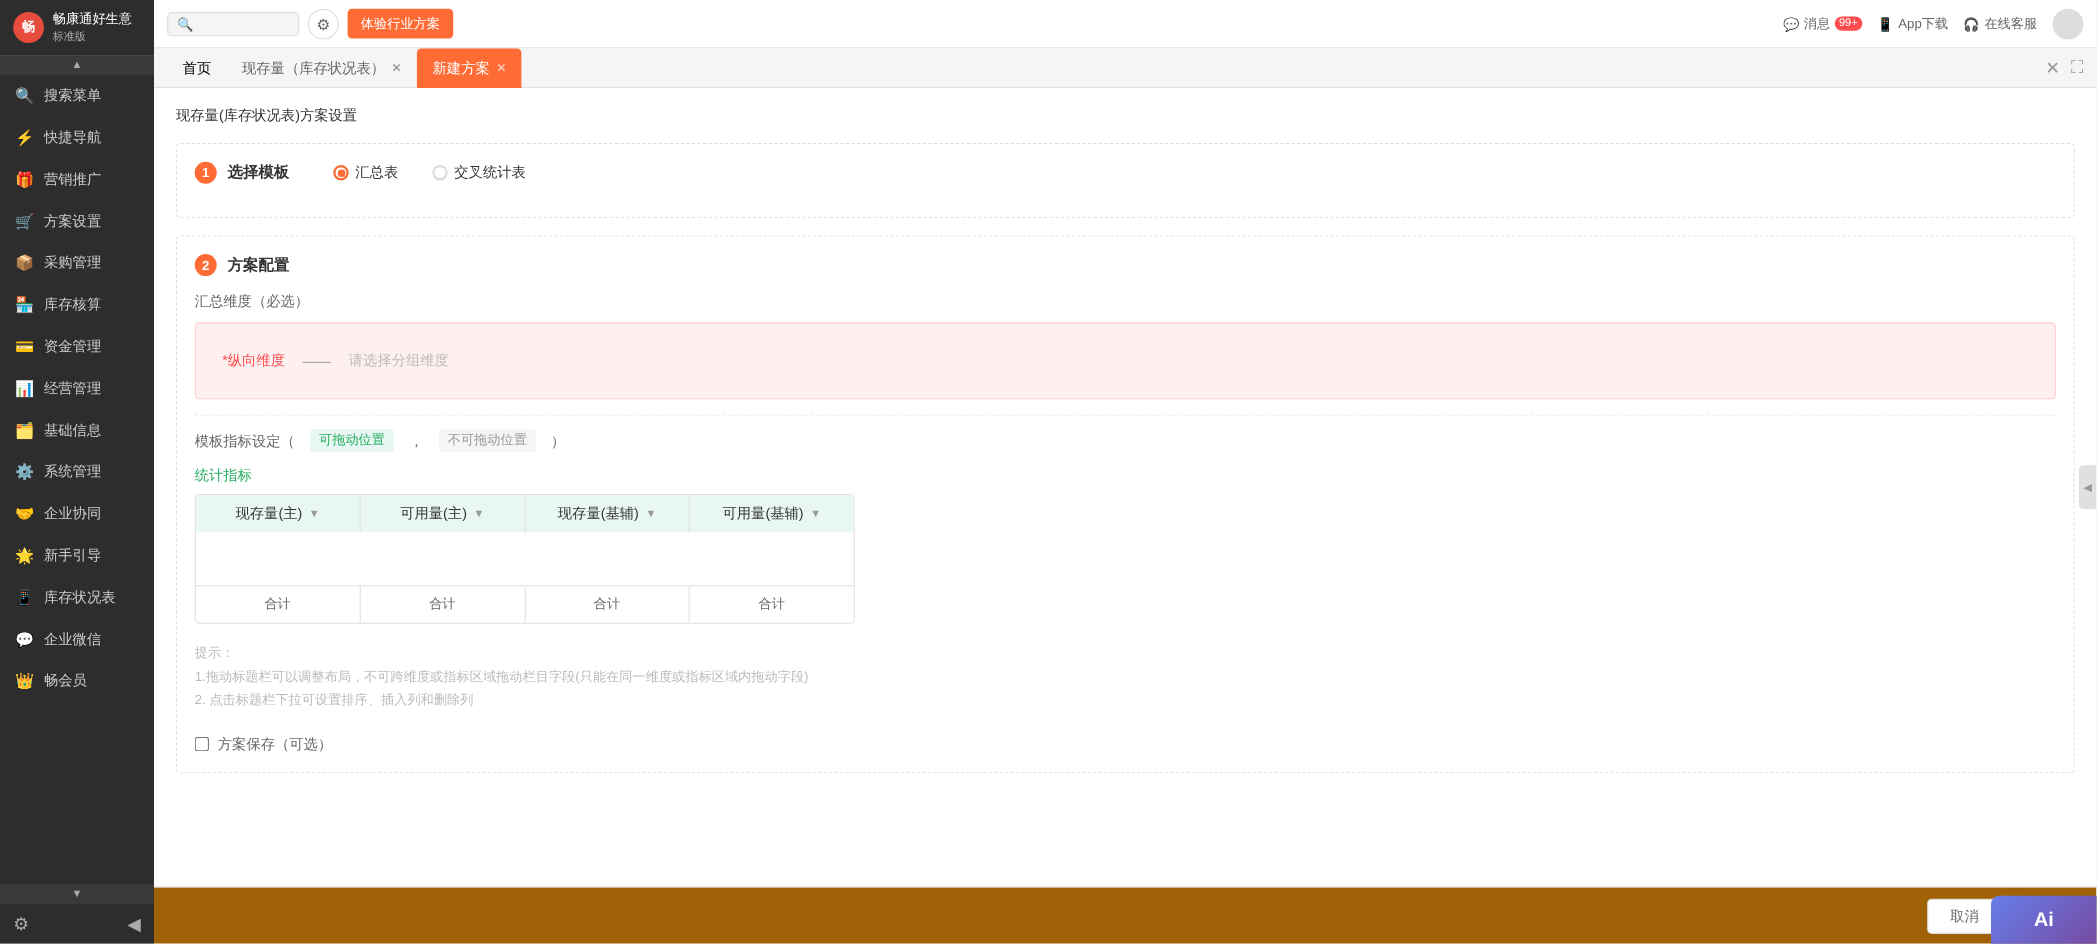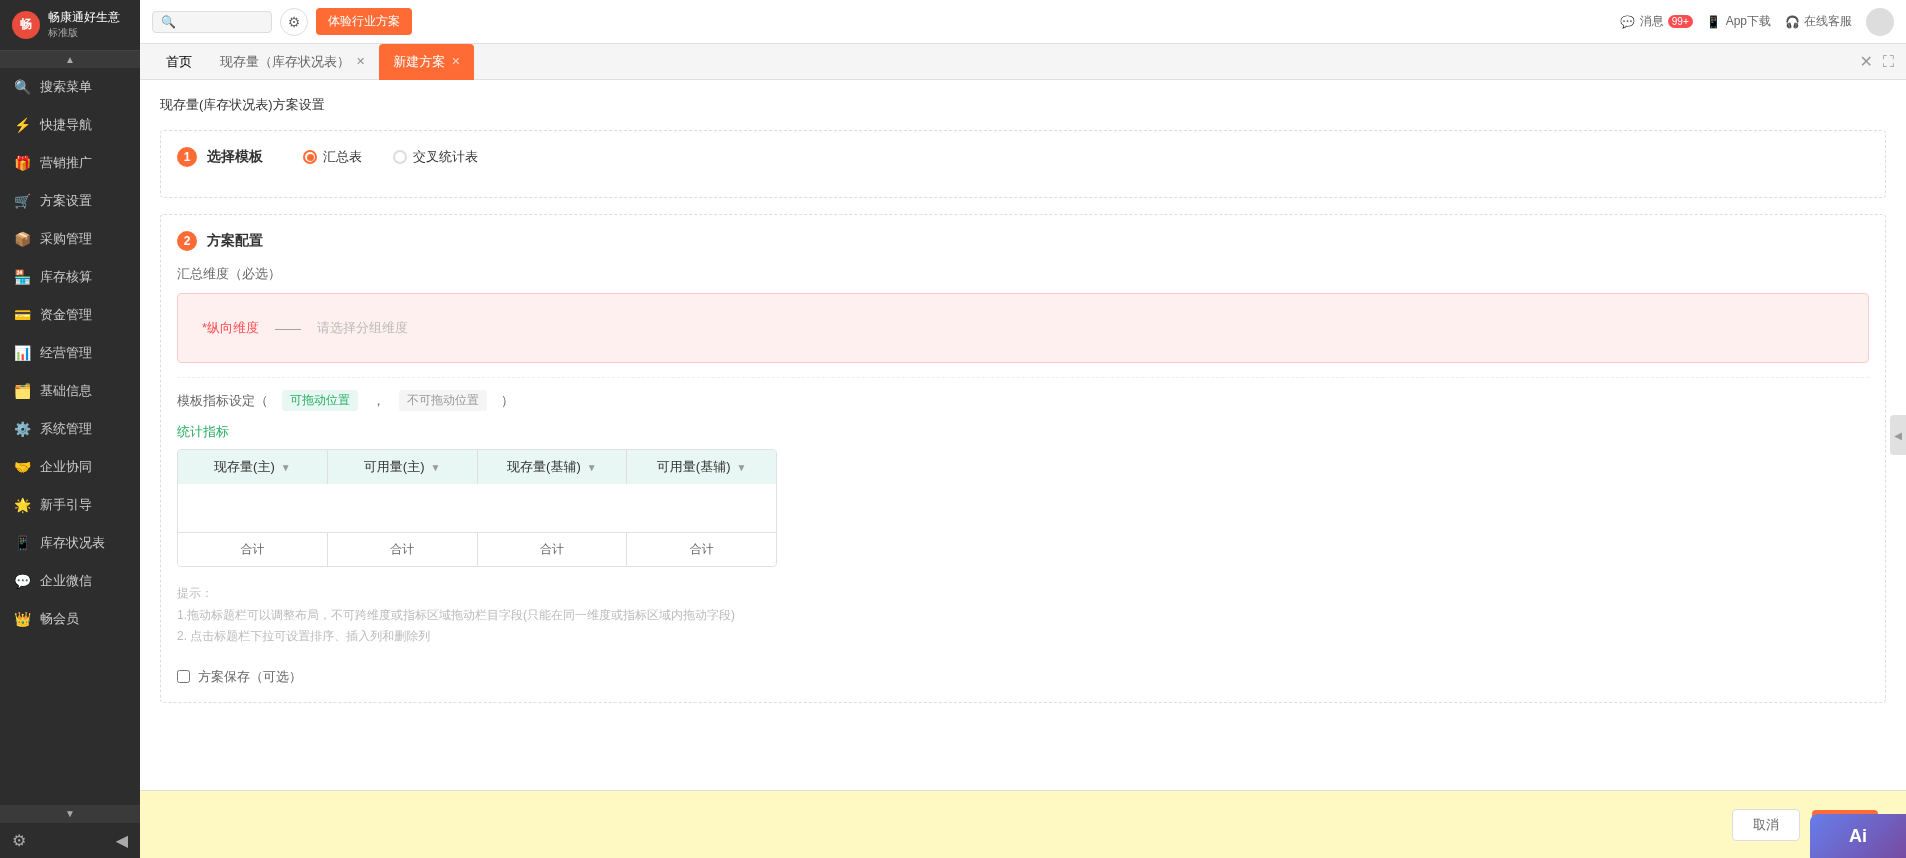--- a/index.html
+++ b/index.html
@@ -231,25 +231,25 @@
     .chevron-icon { font-size: 10px; color: #999; }
 
     
     .hints { font-size: 12px; color: #bbb; margin-top: 16px; line-height: 1.8; }
 
     
     .save-option { display: flex; align-items: center; gap: 8px; margin-top: 20px; font-size: 13px; color: #666; }
 
     
     .footer-bar {
-      height: 68px;
-      background: #fef9c3;
+      height: 52px;
+      background: #a16207;
       border-top: 1px solid #e0e0e0;
       display: flex; align-items: center; justify-content: flex-end;
-      padding: 0 28px; gap: 12px; flex-shrink: 0;
+      padding: 0 8px; gap: 12px; flex-shrink: 0;
     }
     .btn-cancel {
       padding: 6px 20px; border: 1px solid #ddd; border-radius: 4px;
       background: #fff; font-size: 13px; color: #666; cursor: pointer;
     }
     .btn-query {
       padding: 6px 20px; border: none; border-radius: 4px;
       background: #ff6b35; color: #fff; font-size: 13px; cursor: pointer;
     }
     .window-ctrl { cursor: pointer; color: #999; font-size: 16px; }

